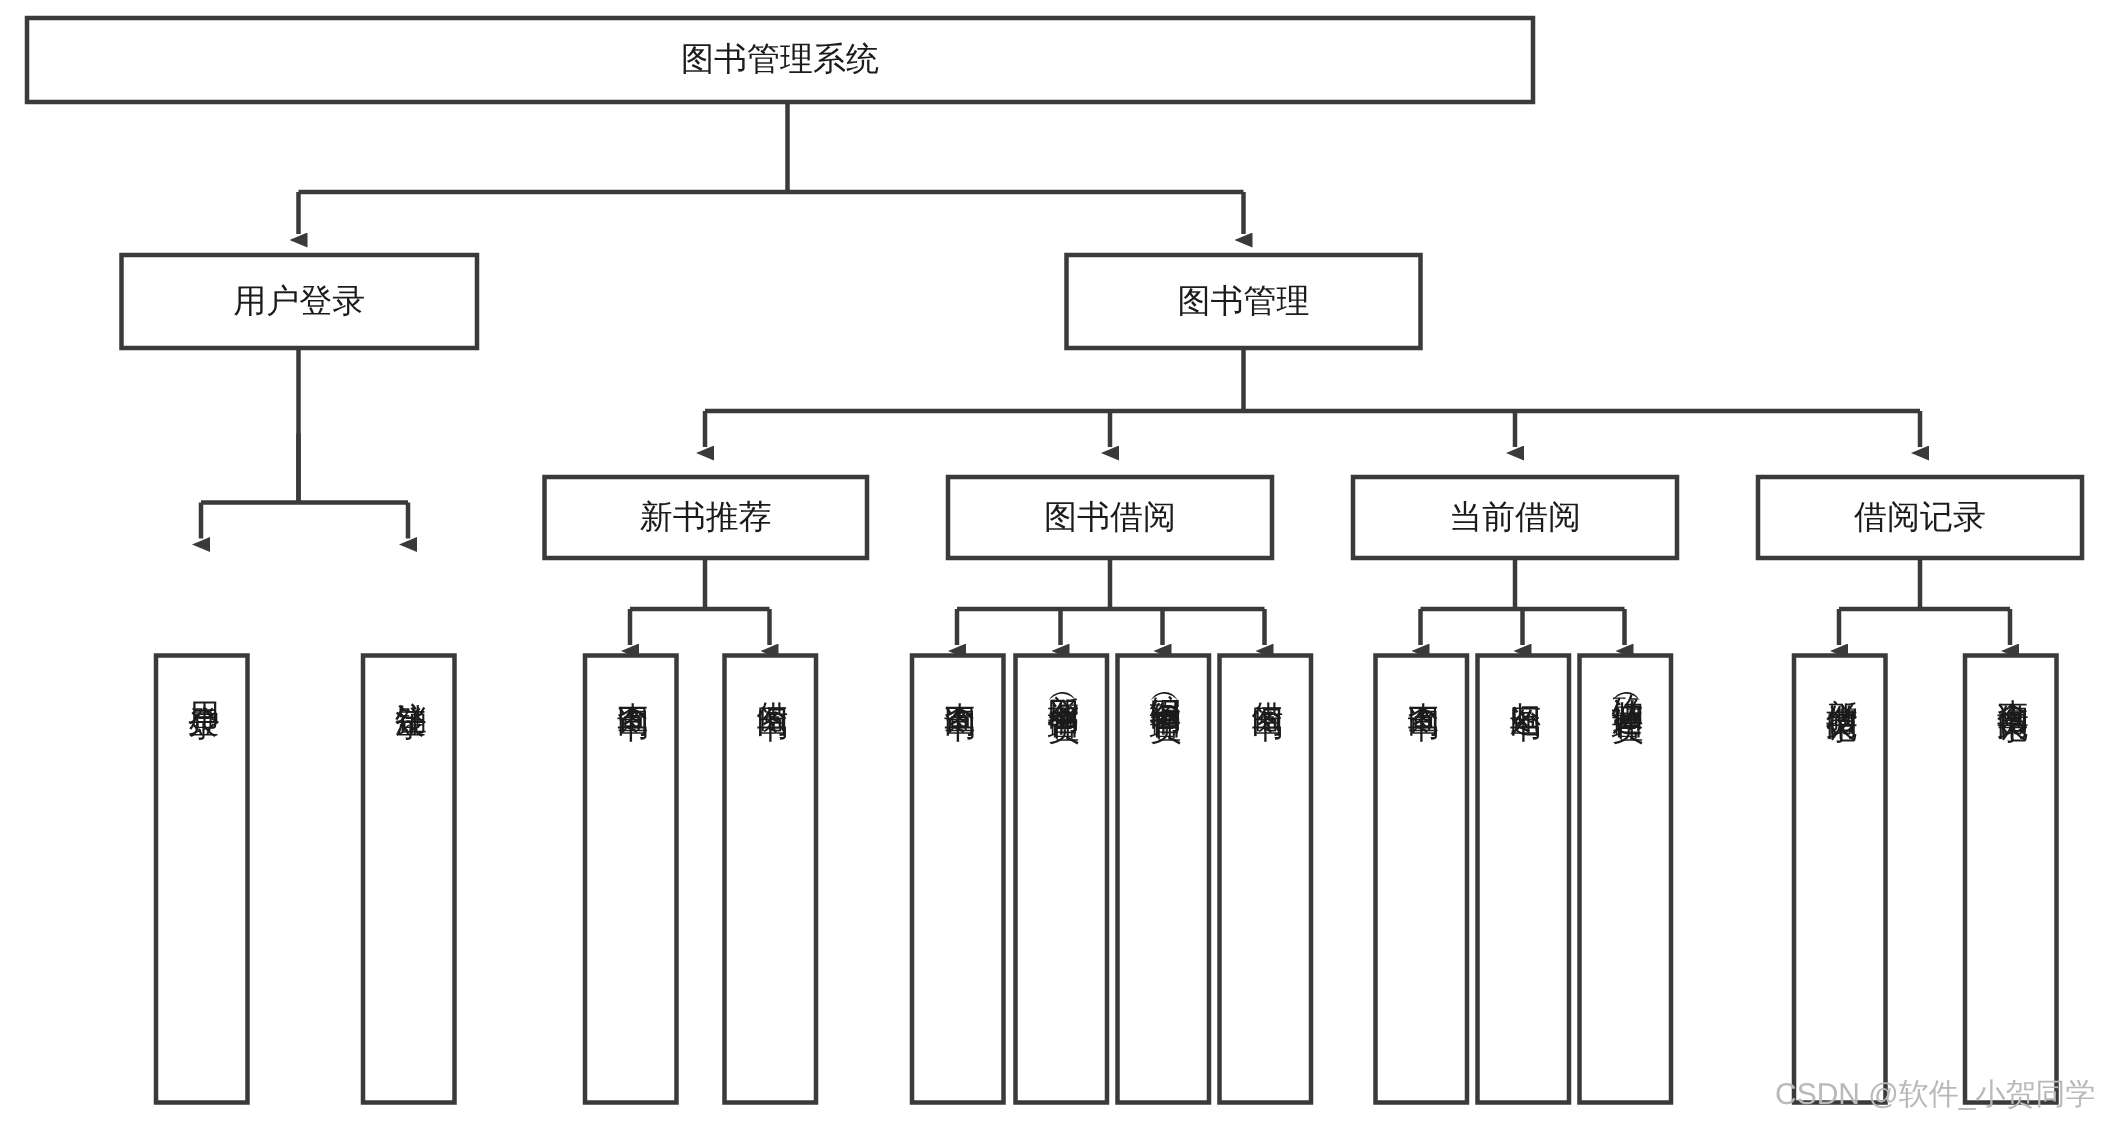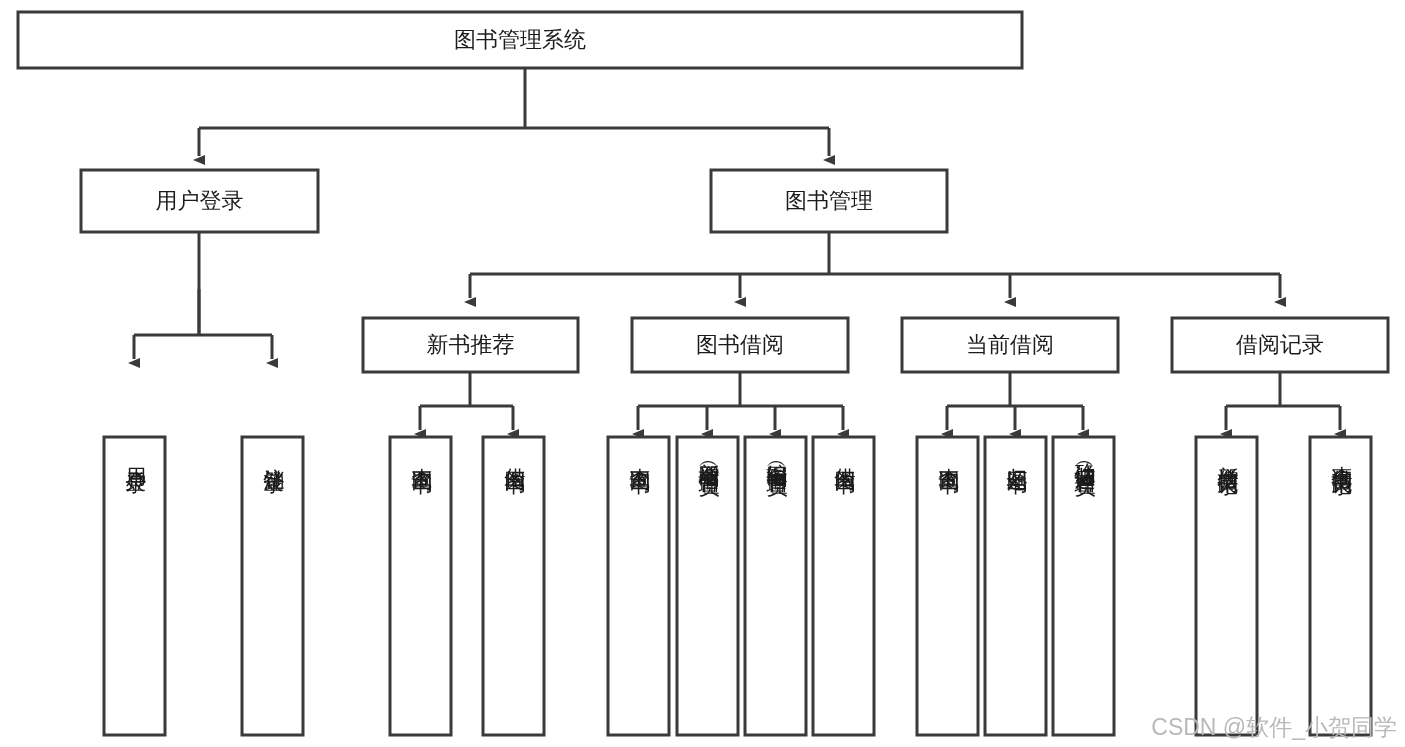--- a/index.html
+++ b/index.html
@@ -21,21 +21,21 @@
   }
   .node-label.vert{
     font-size:21px;
     writing-mode:vertical-rl;
     text-orientation:upright;
     letter-spacing:2px;
   }
   .watermark{
     position:absolute;
     right:8px;bottom:4px;
-    font-size:23px;
+    font-size:20px;
     color:#b9b9b9;
     font-family:"Liberation Sans","DejaVu Sans",sans-serif;
     white-space:nowrap;
     user-select:none;
   }
 </style>
 </head>
 <body>
 
 <div id="stage">

